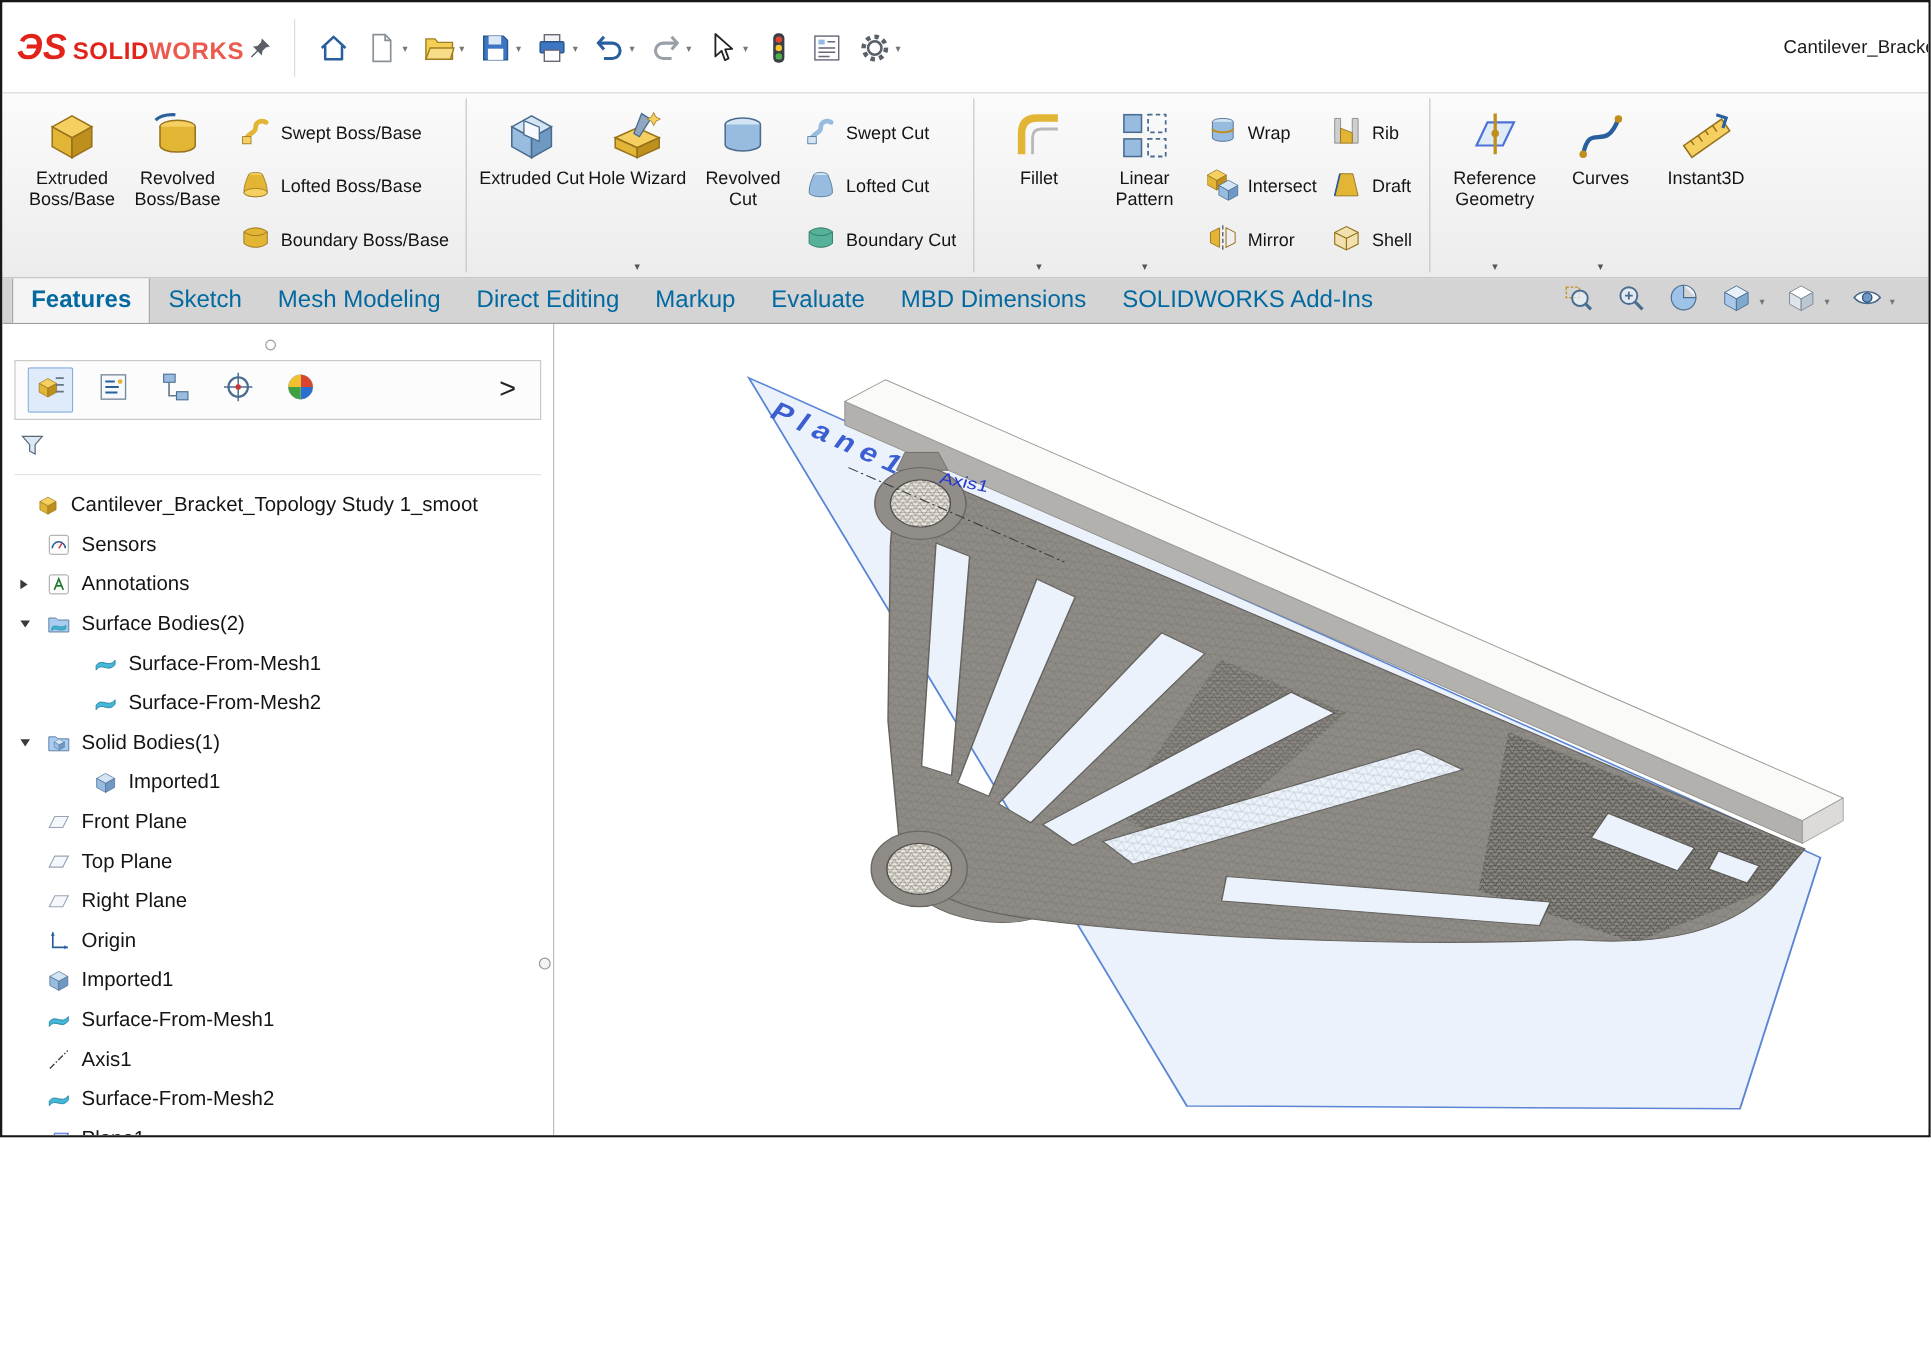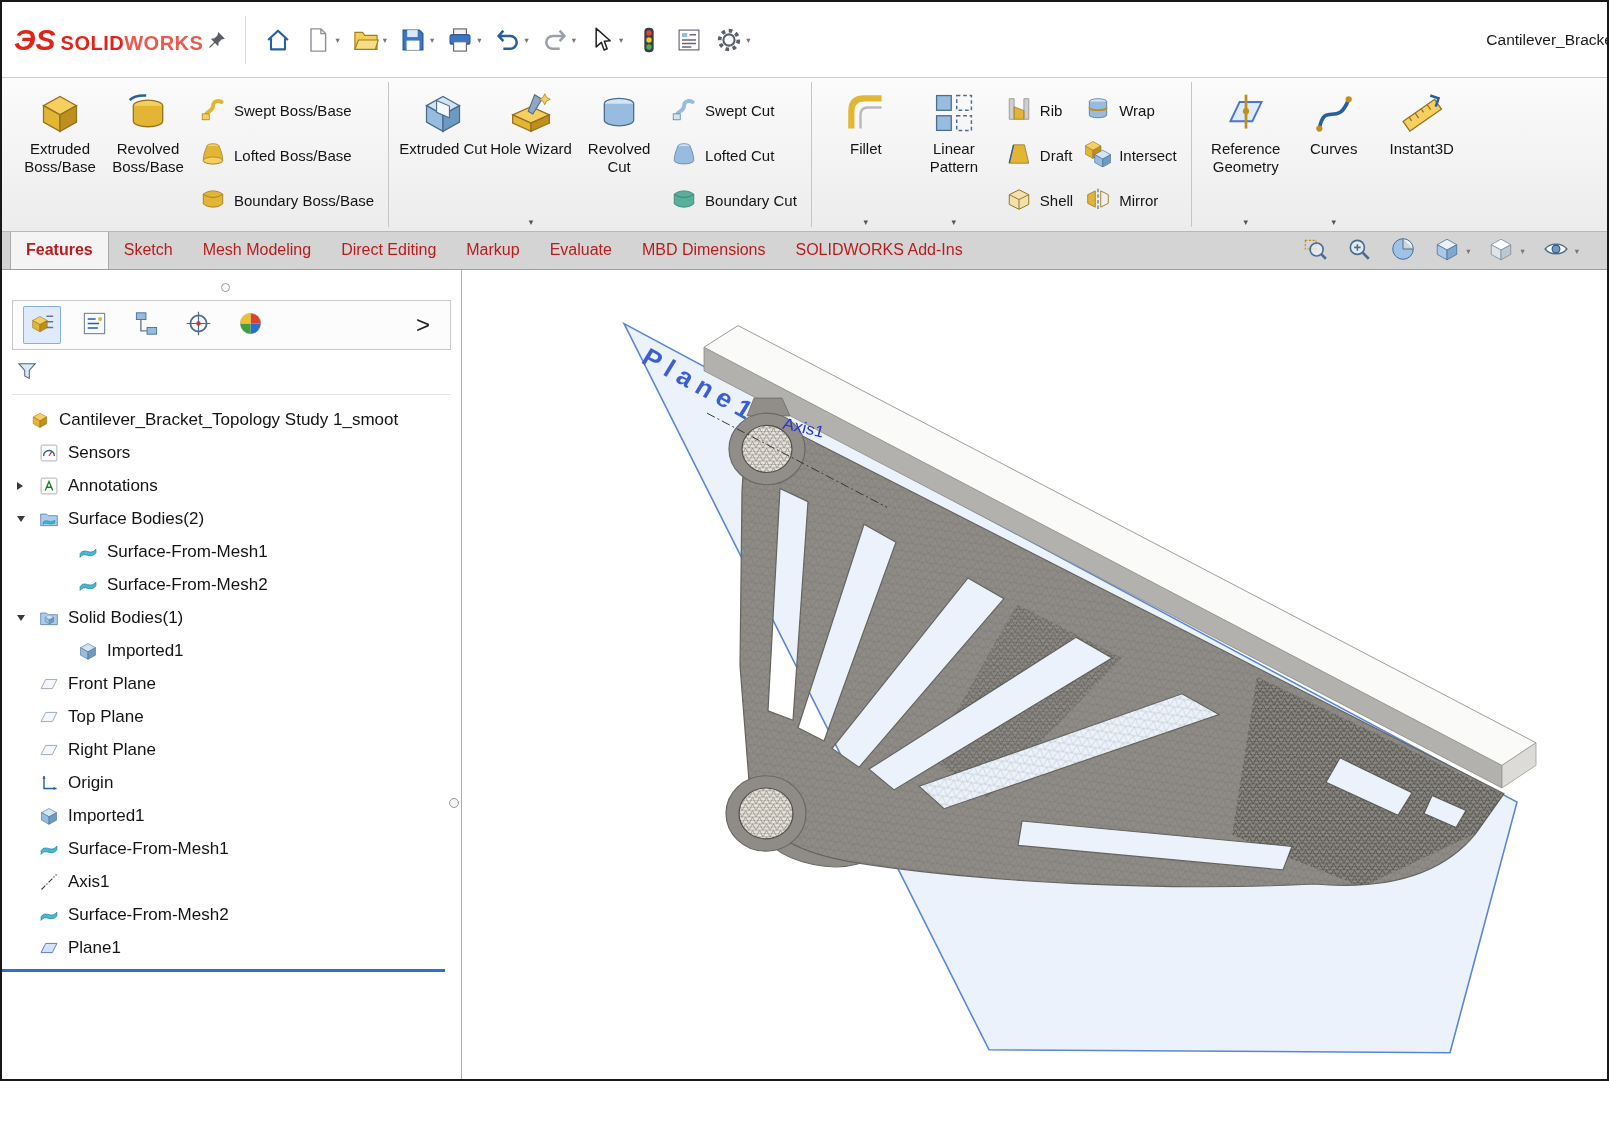--- a/index.html
+++ b/index.html
@@ -1,17 +1,17 @@
 <!DOCTYPE html>
 <html><head>
 <meta charset="utf-8">
 <style>
   html,body{margin:0;padding:0;background:#fff}
   *{box-sizing:border-box}
-  .window{position:relative;width:1609px;height:1081px;border:2px solid #181818;background:#fff;
+  .window{position:relative;width:1609px;height:948px;border:2px solid #181818;background:#fff;
           font-family:"Liberation Sans",sans-serif;overflow:hidden}
   
   .topbar{position:absolute;top:0;left:0;right:0;height:76px;background:#fff;border-bottom:1px solid #ccc;
           display:flex;align-items:center;padding-left:12px;overflow:hidden}
   .brand{display:flex;align-items:baseline;flex:none}
   .brand-mark{color:#e2231a;font-weight:bold;font-style:italic;font-size:30px;margin-right:5px}
   .brand-solid{color:#e2231a;font-weight:bold;font-size:20px;letter-spacing:.5px}
   .brand-works{color:#ea5a4f;font-weight:bold;font-size:20px;letter-spacing:.5px}
   .menubar{display:flex;margin-left:42px;font-size:15.5px;color:#111;flex:none}
   .menu-item{padding:6px 9px;cursor:default}
@@ -31,21 +31,21 @@
            font-size:15px;line-height:18px;text-align:center;color:#141414}
   .rib-ic{height:46px;display:flex;align-items:center}
   .rib-lbl{margin-top:4px}
   .rib-caret{margin-top:auto;margin-bottom:4px;font-size:9px;color:#555;line-height:9px}
   .rib-col{display:flex;flex-direction:column;justify-content:space-between;padding:16px 4px 16px 8px}
   .rib-small{display:flex;align-items:center;gap:8px;font-size:15px;color:#141414;white-space:nowrap}
   
   .tabstrip{position:absolute;top:230px;left:0;right:0;height:38px;background:#d4d4d4;
             border-bottom:1px solid #9e9e9e;display:flex;align-items:stretch}
   .tabs{display:flex;padding-left:8px}
-  .tab{padding:0 15px;line-height:36px;font-size:16px;color:#b91c1c;cursor:default}
+  .tab{padding:0 15px;line-height:36px;font-size:20px;color:#0369a1;cursor:default}
   .tab.active{background:#f4f4f4;border-left:1px solid #aaa;border-right:1px solid #aaa;font-weight:bold}
   .viewtools{margin-left:auto;display:flex;align-items:center;gap:18px;padding-right:28px}
   .vt-btn{display:flex;align-items:center;gap:3px}
   
   .main{position:absolute;top:268px;left:0;right:0;bottom:0;display:flex}
   .sidepanel{width:460px;min-width:460px;background:#fff;border-right:1px solid #adadad;position:relative;overflow:hidden}
   .panel-knob{position:absolute;top:13px;left:219px;width:9px;height:9px;border-radius:50%;
               border:1.5px solid #9a9a9a;background:#fdfdfd}
   .paneltabs{margin:30px 10px 0 10px;border:1px solid #c9c9c9;background:#fcfcfc;display:flex;
              align-items:center;padding:5px 10px;gap:14px}
@@ -318,44 +318,20 @@
               <rect x="13.5" y="2.5" width="8" height="8" fill="none" stroke="#4a6c8f" stroke-width=".8" stroke-dasharray="2 1.5"></rect>
               <rect x="2.5" y="2.5" width="8" height="8" fill="#97bcdf" stroke="#4a6c8f" stroke-width=".7"></rect>
             </svg>
           </span>
           <span class="rib-lbl">Linear Pattern</span>
           <span class="rib-caret">▾</span>
         </div>
         <div class="rib-col">
           <div class="rib-small">
             <span><svg width="26" height="26" viewBox="0 0 24 24" xmlns="http://www.w3.org/2000/svg">
-                <polygon points="3,2.5 7.5,2.5 7.5,21.5 3,21.5" fill="#cfcfcf" stroke="#8a8a8a" stroke-width=".7"></polygon>
-                <polygon points="16.5,2.5 21,2.5 21,21.5 16.5,21.5" fill="#cfcfcf" stroke="#8a8a8a" stroke-width=".7"></polygon>
-                <polygon points="7.5,10 16.5,13.5 16.5,21.5 7.5,21.5" fill="#e2b535" stroke="#97721c" stroke-width=".7"></polygon>
-              </svg></span>
-            <span>Rib</span>
-          </div>
-          <div class="rib-small">
-            <span><svg width="26" height="26" viewBox="0 0 24 24" xmlns="http://www.w3.org/2000/svg">
-                <polygon points="7,3.5 17,3.5 21,20.5 3,20.5" fill="#e2b535" stroke="#97721c" stroke-width=".7"></polygon>
-                <line x1="7" y1="3.5" x2="3" y2="20.5" stroke="#2a5f9e" stroke-width="1.3"></line>
-              </svg></span>
-            <span>Draft</span>
-          </div>
-          <div class="rib-small">
-            <span><svg width="26" height="26" viewBox="0 0 24 24" xmlns="http://www.w3.org/2000/svg">
-                <path d="M3,8 L12,3.5 L21,8 V17 L12,21.5 L3,17 Z" fill="#f5d060" fill-opacity=".45" stroke="#97721c" stroke-width=".9"></path>
-                <path d="M3,8 L12,12.5 L21,8 M12,12.5 V21.5" fill="none" stroke="#97721c" stroke-width=".9"></path>
-              </svg></span>
-            <span>Shell</span>
-          </div>
-        </div>
-        <div class="rib-col">
-          <div class="rib-small">
-            <span><svg width="26" height="26" viewBox="0 0 24 24" xmlns="http://www.w3.org/2000/svg">
                 <ellipse cx="12" cy="5" rx="8" ry="2.5" fill="#d3e4f5" stroke="#4a6c8f" stroke-width=".7"></ellipse>
                 <path d="M4,5 V17.5 a8,2.6 0 0 0 16,0 V5" fill="#97bcdf" stroke="#4a6c8f" stroke-width=".7"></path>
                 <path d="M4,10.5 a8,2.6 0 0 0 16,0" fill="none" stroke="#bf8f1e" stroke-width="1.7"></path>
               </svg></span>
             <span>Wrap</span>
           </div>
           <div class="rib-small">
             <span><svg width="26" height="26" viewBox="0 0 24 24" xmlns="http://www.w3.org/2000/svg">
                 <g transform="translate(-2.5,-2) scale(.82)">
                   <polygon points="3,8 12,3 21,8 12,13" fill="#f5d060" stroke="#97721c" stroke-width=".7"></polygon>
@@ -370,20 +346,44 @@
               </svg></span>
             <span>Intersect</span>
           </div>
           <div class="rib-small">
             <span><svg width="26" height="26" viewBox="0 0 24 24" xmlns="http://www.w3.org/2000/svg">
                 <polygon points="2.5,8 9.5,4.5 9.5,19.5 2.5,16" fill="#e2b535" stroke="#97721c" stroke-width=".7"></polygon>
                 <line x1="12" y1="2.5" x2="12" y2="21.5" stroke="#556" stroke-width="1" stroke-dasharray="3.2 2"></line>
                 <polygon points="21.5,8 14.5,4.5 14.5,19.5 21.5,16" fill="none" stroke="#97721c" stroke-width=".8"></polygon>
               </svg></span>
             <span>Mirror</span>
+          </div>
+        </div>
+        <div class="rib-col">
+          <div class="rib-small">
+            <span><svg width="26" height="26" viewBox="0 0 24 24" xmlns="http://www.w3.org/2000/svg">
+                <polygon points="3,2.5 7.5,2.5 7.5,21.5 3,21.5" fill="#cfcfcf" stroke="#8a8a8a" stroke-width=".7"></polygon>
+                <polygon points="16.5,2.5 21,2.5 21,21.5 16.5,21.5" fill="#cfcfcf" stroke="#8a8a8a" stroke-width=".7"></polygon>
+                <polygon points="7.5,10 16.5,13.5 16.5,21.5 7.5,21.5" fill="#e2b535" stroke="#97721c" stroke-width=".7"></polygon>
+              </svg></span>
+            <span>Rib</span>
+          </div>
+          <div class="rib-small">
+            <span><svg width="26" height="26" viewBox="0 0 24 24" xmlns="http://www.w3.org/2000/svg">
+                <polygon points="7,3.5 17,3.5 21,20.5 3,20.5" fill="#e2b535" stroke="#97721c" stroke-width=".7"></polygon>
+                <line x1="7" y1="3.5" x2="3" y2="20.5" stroke="#2a5f9e" stroke-width="1.3"></line>
+              </svg></span>
+            <span>Draft</span>
+          </div>
+          <div class="rib-small">
+            <span><svg width="26" height="26" viewBox="0 0 24 24" xmlns="http://www.w3.org/2000/svg">
+                <path d="M3,8 L12,3.5 L21,8 V17 L12,21.5 L3,17 Z" fill="#f5d060" fill-opacity=".45" stroke="#97721c" stroke-width=".9"></path>
+                <path d="M3,8 L12,12.5 L21,8 M12,12.5 V21.5" fill="none" stroke="#97721c" stroke-width=".9"></path>
+              </svg></span>
+            <span>Shell</span>
           </div>
         </div>
       </div>
       <div class="rib-sep"></div>
       <div class="rib-group">
         <div class="rib-big">
           <span class="rib-ic">
             <svg width="44" height="44" viewBox="0 0 24 24" xmlns="http://www.w3.org/2000/svg">
               <polygon points="3.5,16.5 8.5,6 20.5,6 15.5,16.5" fill="#d9e7f8" fill-opacity=".8" stroke="#4a72d8" stroke-width="1"></polygon>
               <line x1="12" y1="2" x2="12" y2="20.5" stroke="#bf8f1e" stroke-width="1.5"></line>

